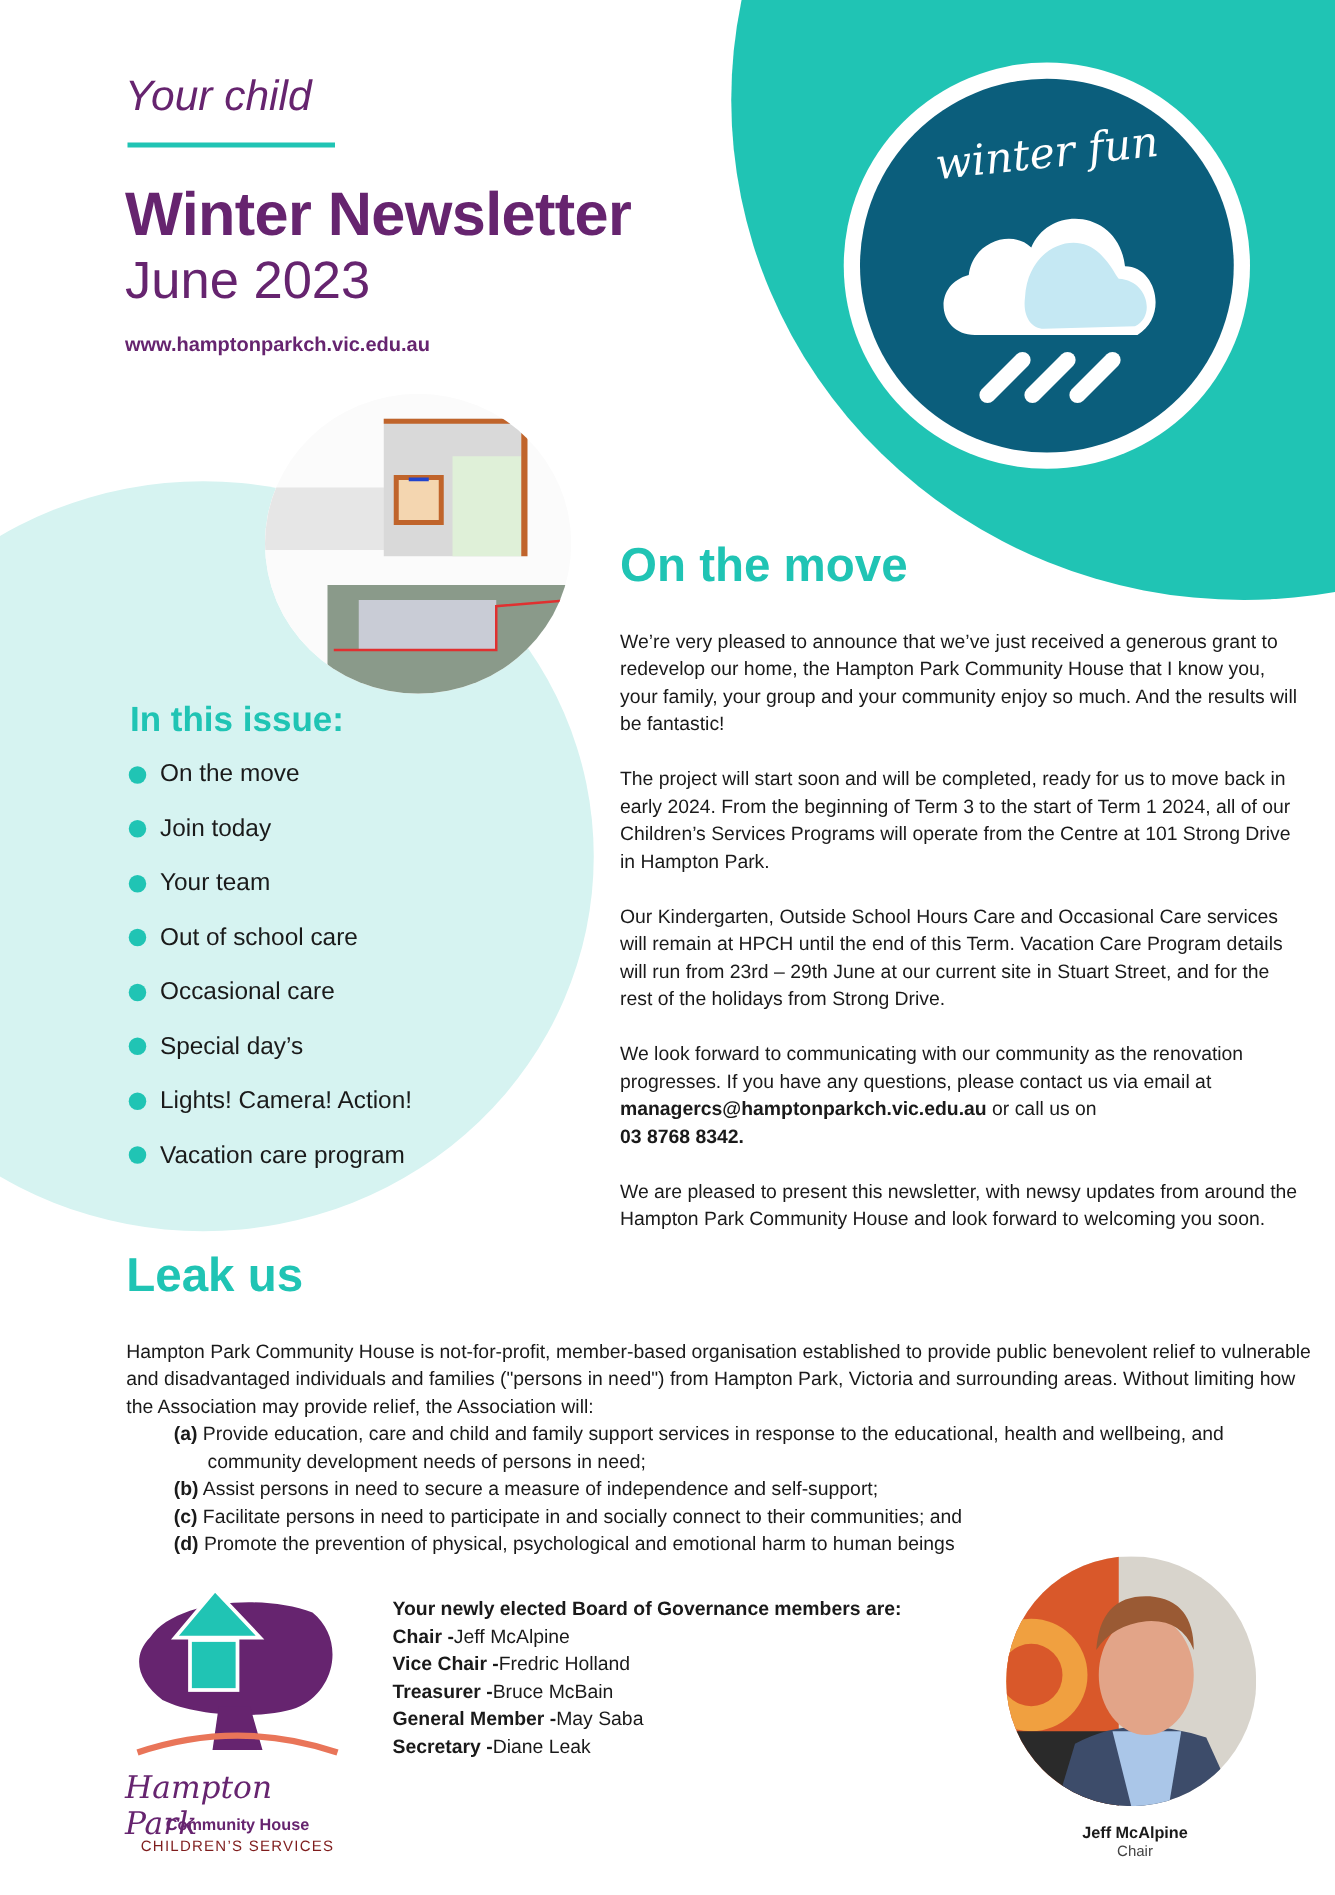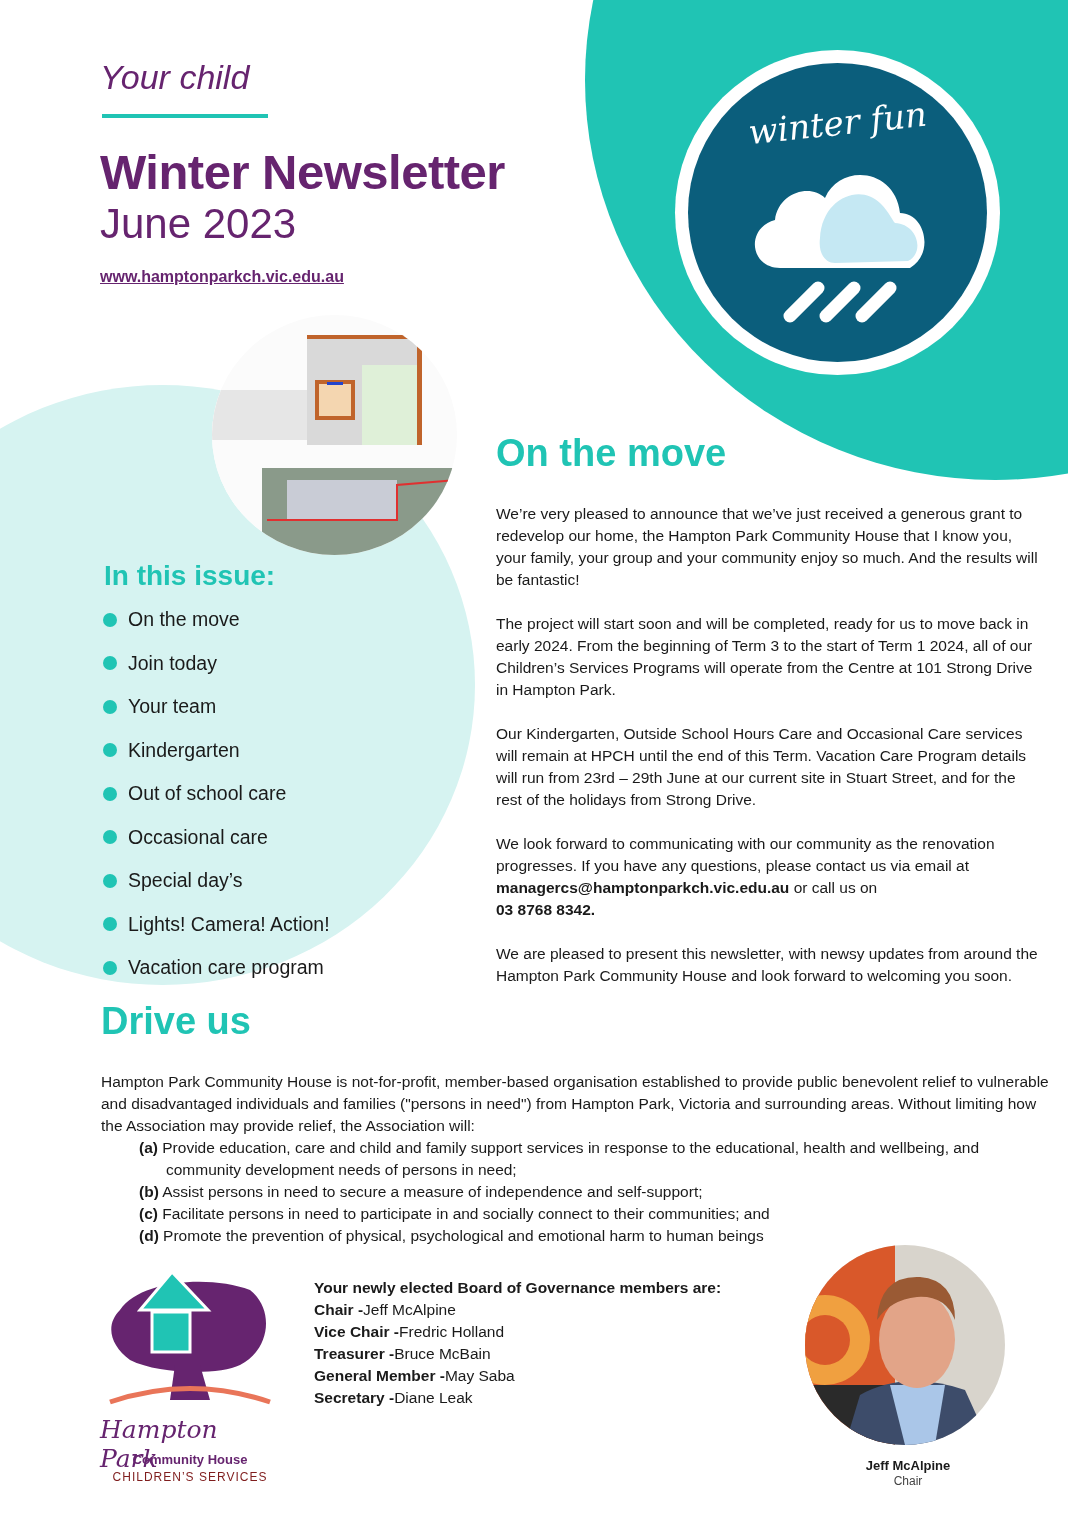--- a/index.html
+++ b/index.html
@@ -19,21 +19,21 @@
   .mint-circle {
     position:absolute; left:-150px; top:385px; width:625px; height:600px;
     background:#d6f3f1; border-radius:50%;
   }
 
   
   .kicker { left:100px; top:58px; font-size:34px; font-style:italic; color:#66246f;text-align:right; }
   .kicker-rule { left:102px; top:114px; width:166px; height:4px; background:#20c4b4; }
   .title { left:100px; top:144px; font-size:49px; font-weight:bold; color:#66246f; letter-spacing:-0.5px; }
   .subtitle { left:100px; top:200px; font-size:42px; color:#66246f; font-weight:300; }
-  .url { left:100px; top:268px; font-size:16px; font-weight:bold; color:#66246f;text-decoration:underline; }
+  .url { left:100px; top:268px; font-size:16px; font-weight:bold; color:#66246f; }
 
   
   .badge {
     position:absolute; left:675px; top:50px; width:325px; height:325px;
     border-radius:50%; background:#ffffff;
   }
   .badge-inner {
     position:absolute; left:13px; top:13px; width:299px; height:299px;
     border-radius:50%; background:#0b5e7c;
   }
@@ -139,24 +139,20 @@
   <li>
       <span class="issue-dot"></span>
       <span>Join today</span>
     </li>
   <li>
       <span class="issue-dot"></span>
       <span>Your team</span>
     </li>
   <li>
       <span class="issue-dot"></span>
-      <span>Kindergarten</span>
-    </li>
-  <li>
-      <span class="issue-dot"></span>
       <span>Out of school care</span>
     </li>
   <li>
       <span class="issue-dot"></span>
       <span>Occasional care</span>
     </li>
   <li>
       <span class="issue-dot"></span>
       <span>Special day’s</span>
     </li>
@@ -172,21 +168,21 @@
 
 <div class="abs move-title">On the move</div>
 <div class="abs move-body">
   <p>We’re very pleased to announce that we’ve just received a generous grant to redevelop our home, the Hampton Park Community House that I know you, your family, your group and your community enjoy so much. And the results will be fantastic!</p>
   <p>The project will start soon and will be completed, ready for us to move back in early 2024.  From the beginning of Term 3 to the start of Term 1 2024, all of our Children’s Services Programs will operate from the Centre at 101 Strong Drive in Hampton Park.</p>
   <p>Our Kindergarten, Outside School Hours Care and Occasional Care services will remain at HPCH until the end of this Term. Vacation Care Program details will run from 23rd – 29th June at our current site in Stuart Street, and for the rest of the holidays from Strong Drive.</p>
   <p><span>We look forward to communicating with our community as the renovation progresses. If you have any questions, please contact us via email at </span><b>managercs@hamptonparkch.vic.edu.au</b><span> or call us on </span><br><b>03 8768 8342.</b></p>
   <p>We are pleased to present this newsletter, with newsy updates from around the Hampton Park Community House and look forward to welcoming you soon.</p>
 </div>
 
-<div class="abs join-title">Drive us</div>
+<div class="abs join-title">Leak us</div>
 <div class="abs join-body">
   <p>Hampton Park Community House is not-for-profit, member-based organisation established to provide public benevolent relief to vulnerable and disadvantaged individuals and families ("persons in need") from Hampton Park, Victoria and surrounding areas. Without limiting how the Association may provide relief, the Association will:</p>
   <ul class="join-list">
     <li><span class="tag">(a)</span> <span>Provide education, care and child and family support services in response to the educational, health and wellbeing, and community development needs of persons in need;</span></li>
     <li><span class="tag">(b)</span> <span>Assist persons in need to secure a measure of independence and self-support;</span></li>
     <li><span class="tag">(c)</span> <span>Facilitate persons in need to participate in and socially connect to their communities; and</span></li>
     <li><span class="tag">(d)</span> <span>Promote the prevention of physical, psychological and emotional harm to human beings</span></li>
   </ul>
 </div>
 

